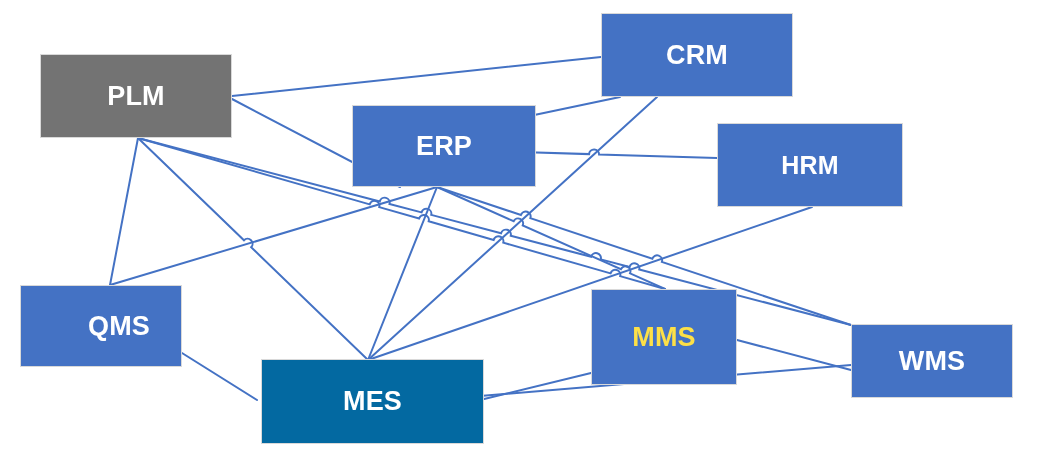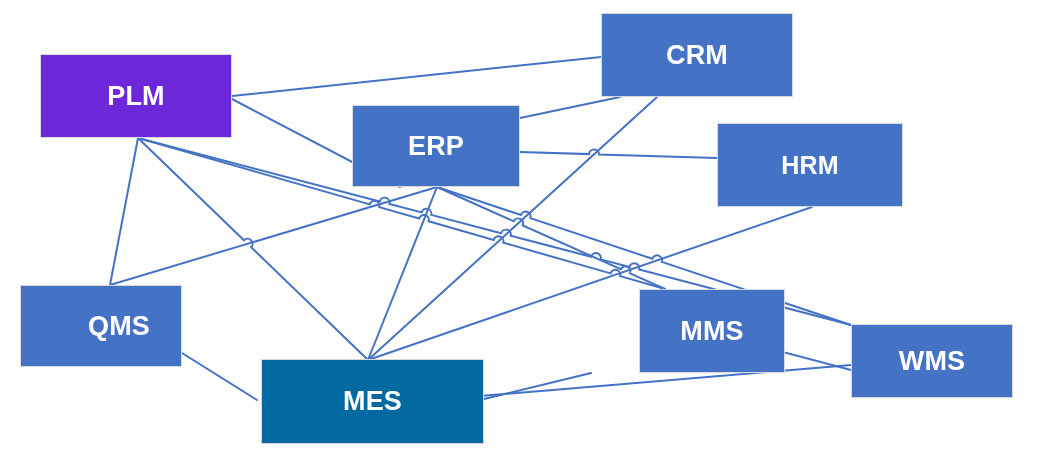--- a/index.html
+++ b/index.html
@@ -63,38 +63,38 @@
       <path d="M 437 187 L 513.63 221.28 A 5 5 0 0 1 522.75 225.36 L 620.86 269.25 A 5 5 0 0 1 629.99 273.34 L 665 289" fill="none" stroke="#4472C4" stroke-width="2" stroke-linecap="round"></path>
       <path d="M 437 187 L 520.89 214.96 A 5 5 0 0 1 530.38 218.13 L 652.37 258.79 A 5 5 0 0 1 661.86 261.95 L 851 325" fill="none" stroke="#4472C4" stroke-width="2" stroke-linecap="round"></path>
       <path d="M 657 97 L 368 360" fill="none" stroke="#4472C4" stroke-width="2" stroke-linecap="round"></path>
       <path d="M 812 207 L 368 360" fill="none" stroke="#4472C4" stroke-width="2" stroke-linecap="round"></path>
       <path d="M 182 353 L 257 400" fill="none" stroke="#4472C4" stroke-width="2" stroke-linecap="round"></path>
       <path d="M 480 400 L 591 373" fill="none" stroke="#4472C4" stroke-width="2" stroke-linecap="round"></path>
       <path d="M 480 396 L 851 365" fill="none" stroke="#4472C4" stroke-width="2" stroke-linecap="round"></path>
       <path d="M 737 340 L 851 370" fill="none" stroke="#4472C4" stroke-width="2" stroke-linecap="round"></path>
     </svg>
 
-  <div class="node" style="left: 40px; top: 54px; width: 192px; height: 84px; background: #6d28d9; border-color: rgb(217, 217, 217); color: rgb(255, 255, 255); font-size: 27px;">
+  <div class="node" style="left: 40px; top: 54px; width: 192px; height: 84px; background: #737373; border-color: rgb(217, 217, 217); color: rgb(255, 255, 255); font-size: 27px;">
     <span class="node-label">PLM</span>
   </div>
-  <div class="node" style="left: 352px; top: 105px; width: 168px; height: 82px; background: rgb(68, 114, 196); border-color: rgb(217, 217, 217); color: rgb(255, 255, 255); font-size: 27px;">
+  <div class="node" style="left: 352px; top: 105px; width: 184px; height: 82px; background: rgb(68, 114, 196); border-color: rgb(217, 217, 217); color: rgb(255, 255, 255); font-size: 27px;">
     <span class="node-label">ERP</span>
   </div>
   <div class="node" style="left: 601px; top: 13px; width: 192px; height: 84px; background: rgb(68, 114, 196); border-color: rgb(217, 217, 217); color: rgb(255, 255, 255); font-size: 27px;">
     <span class="node-label">CRM</span>
   </div>
   <div class="node" style="left: 717px; top: 123px; width: 186px; height: 84px; background: rgb(68, 114, 196); border-color: rgb(217, 217, 217); color: #ffffff; font-size: 25px;">
     <span class="node-label">HRM</span>
   </div>
   <div class="node" style="left: 20px; top: 285px; width: 162px; height: 82px; background: rgb(68, 114, 196); border-color: rgb(217, 217, 217); color: rgb(255, 255, 255); font-size: 27px; padding-left: 36px;">
     <span class="node-label">QMS</span>
   </div>
   <div class="node" style="left: 261px; top: 359px; width: 223px; height: 85px; background: #0369a1; border-color: rgb(217, 217, 217); color: rgb(255, 255, 255); font-size: 27px;">
     <span class="node-label">MES</span>
   </div>
-  <div class="node" style="left: 591px; top: 289px; width: 146px; height: 84px; background: rgb(68, 114, 196); border-color: rgb(217, 217, 217); color: #ffffff; font-size: 27px; margin-left: 48px;">
+  <div class="node" style="left: 591px; top: 289px; width: 146px; height: 96px; background: rgb(68, 114, 196); border-color: rgb(217, 217, 217); color: #fde047; font-size: 27px;">
     <span class="node-label">MMS</span>
   </div>
   <div class="node" style="left: 851px; top: 324px; width: 162px; height: 74px; background: rgb(68, 114, 196); border-color: rgb(217, 217, 217); color: rgb(255, 255, 255); font-size: 27px;">
     <span class="node-label">WMS</span>
   </div>
 
 </div>
 
 </body></html>

